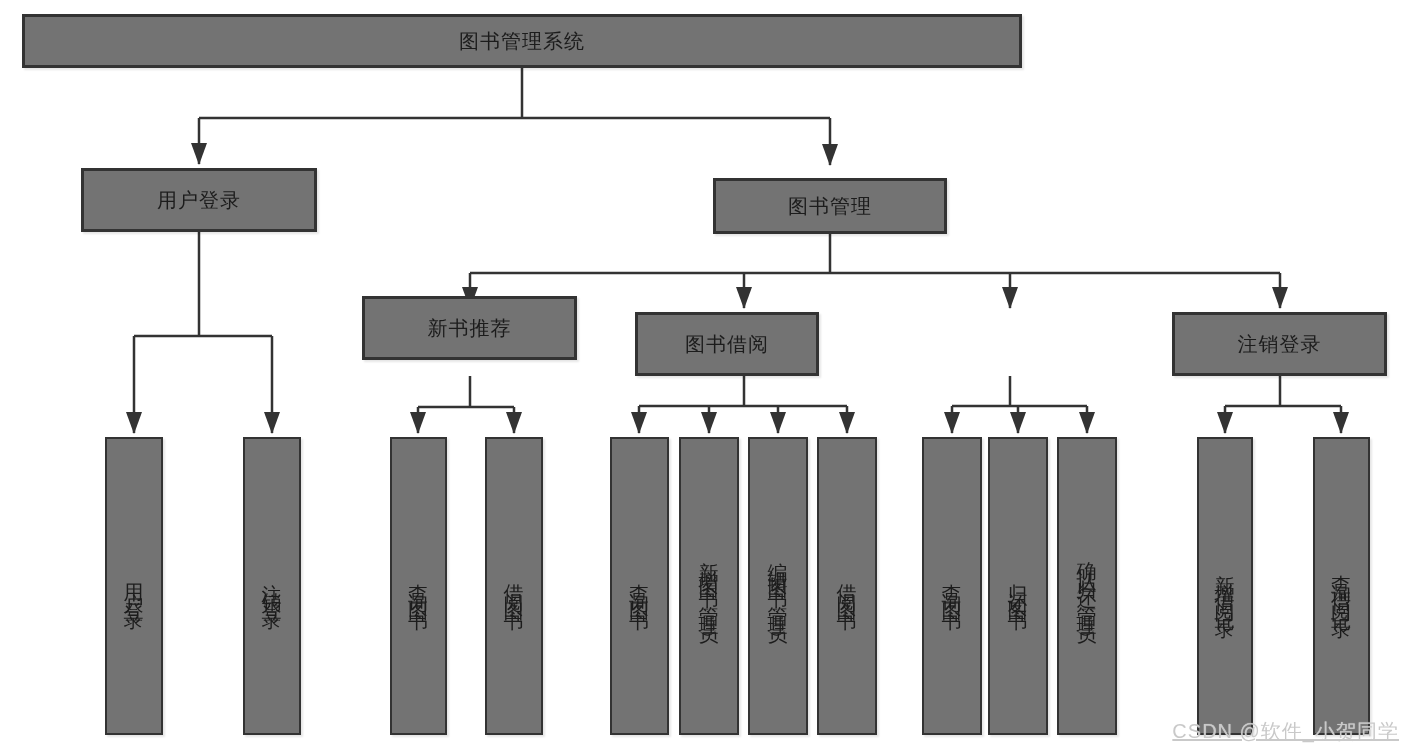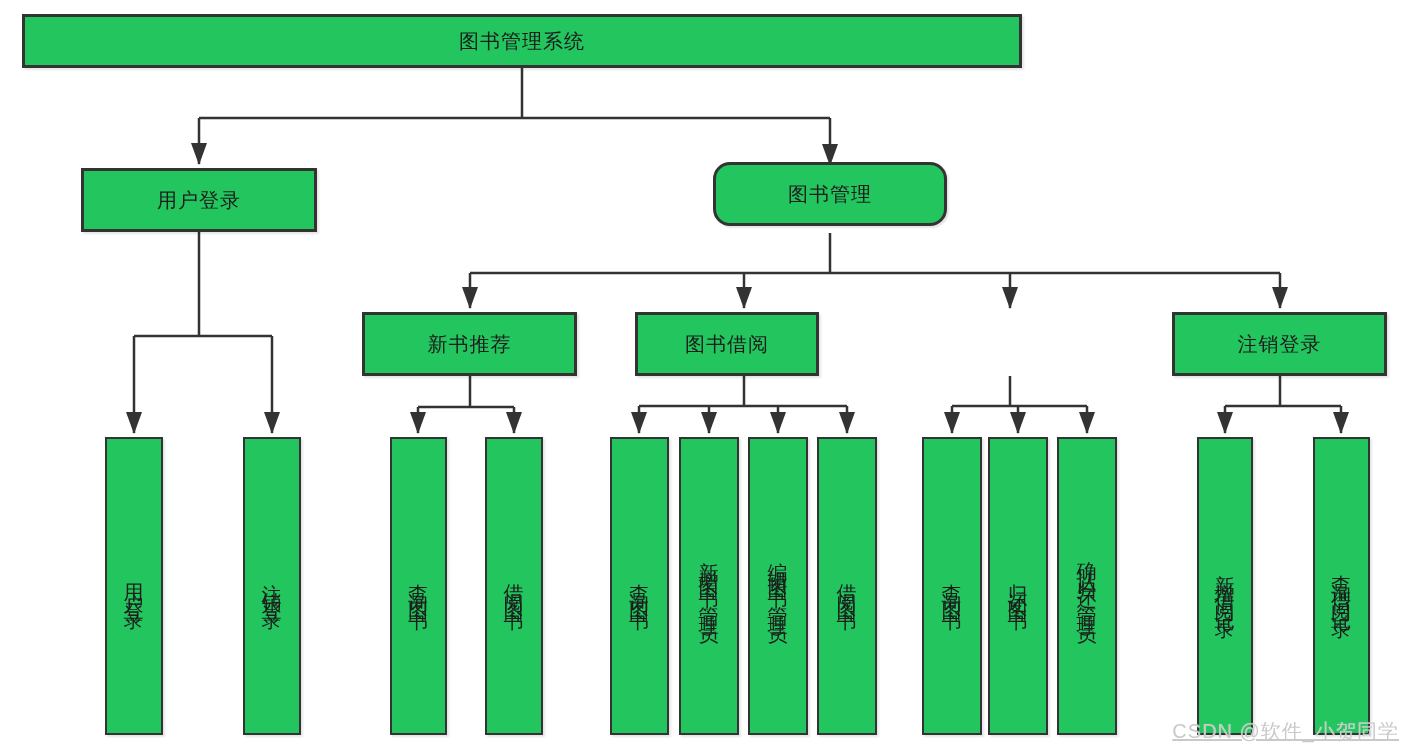--- a/index.html
+++ b/index.html
@@ -14,21 +14,21 @@
   #wires {
     position: absolute;
     left: 0; top: 0;
     width: 1405px; height: 747px;
     pointer-events: none;
   }
   .box {
     position: absolute;
     box-sizing: border-box;
     border: 3px solid #333333;
-    background: #22c55e;
+    background: #737373;
     display: flex;
     align-items: center;
     justify-content: center;
     font-size: 20px;
     color: #1c1c1c;
     letter-spacing: 1px;
     box-shadow: 2px 2px 2px rgba(0,0,0,0.10);
     white-space: nowrap;
   }
   .leaf {
@@ -92,25 +92,25 @@
     <line x1="1341" y1="406" x2="1341" y2="433" stroke="#333333" stroke-width="2.5" marker-end="url(#ah)"></line>
   </svg>
 
   <div class="box" style="left:22px; top:14px; width:1000px; height:54px;">
     <span>图书管理系统</span>
   </div>
 
   <div class="box" style="left:81px; top:168px; width:236px; height:64px;">
     <span>用户登录</span>
   </div>
-  <div class="box" style="left:713px; top:162px; width:234px; height:64px;border-radius:17px;">
+  <div class="box" style="left:713px; top:178px; width:234px; height:56px;">
     <span>图书管理</span>
   </div>
 
-  <div class="box" style="left:362px; top:312px; width:215px; height:64px;">
+  <div class="box" style="left:362px; top:296px; width:215px; height:64px;">
     <span>新书推荐</span>
   </div>
   <div class="box" style="left:635px; top:312px; width:184px; height:64px;">
     <span>图书借阅</span>
   </div>
   <div class="box" style="left:1172px; top:312px; width:215px; height:64px;">
     <span>注销登录</span>
   </div>
 
   <div class="box leaf" style="left:105px; top:437px; width:58px; height:298px;">

